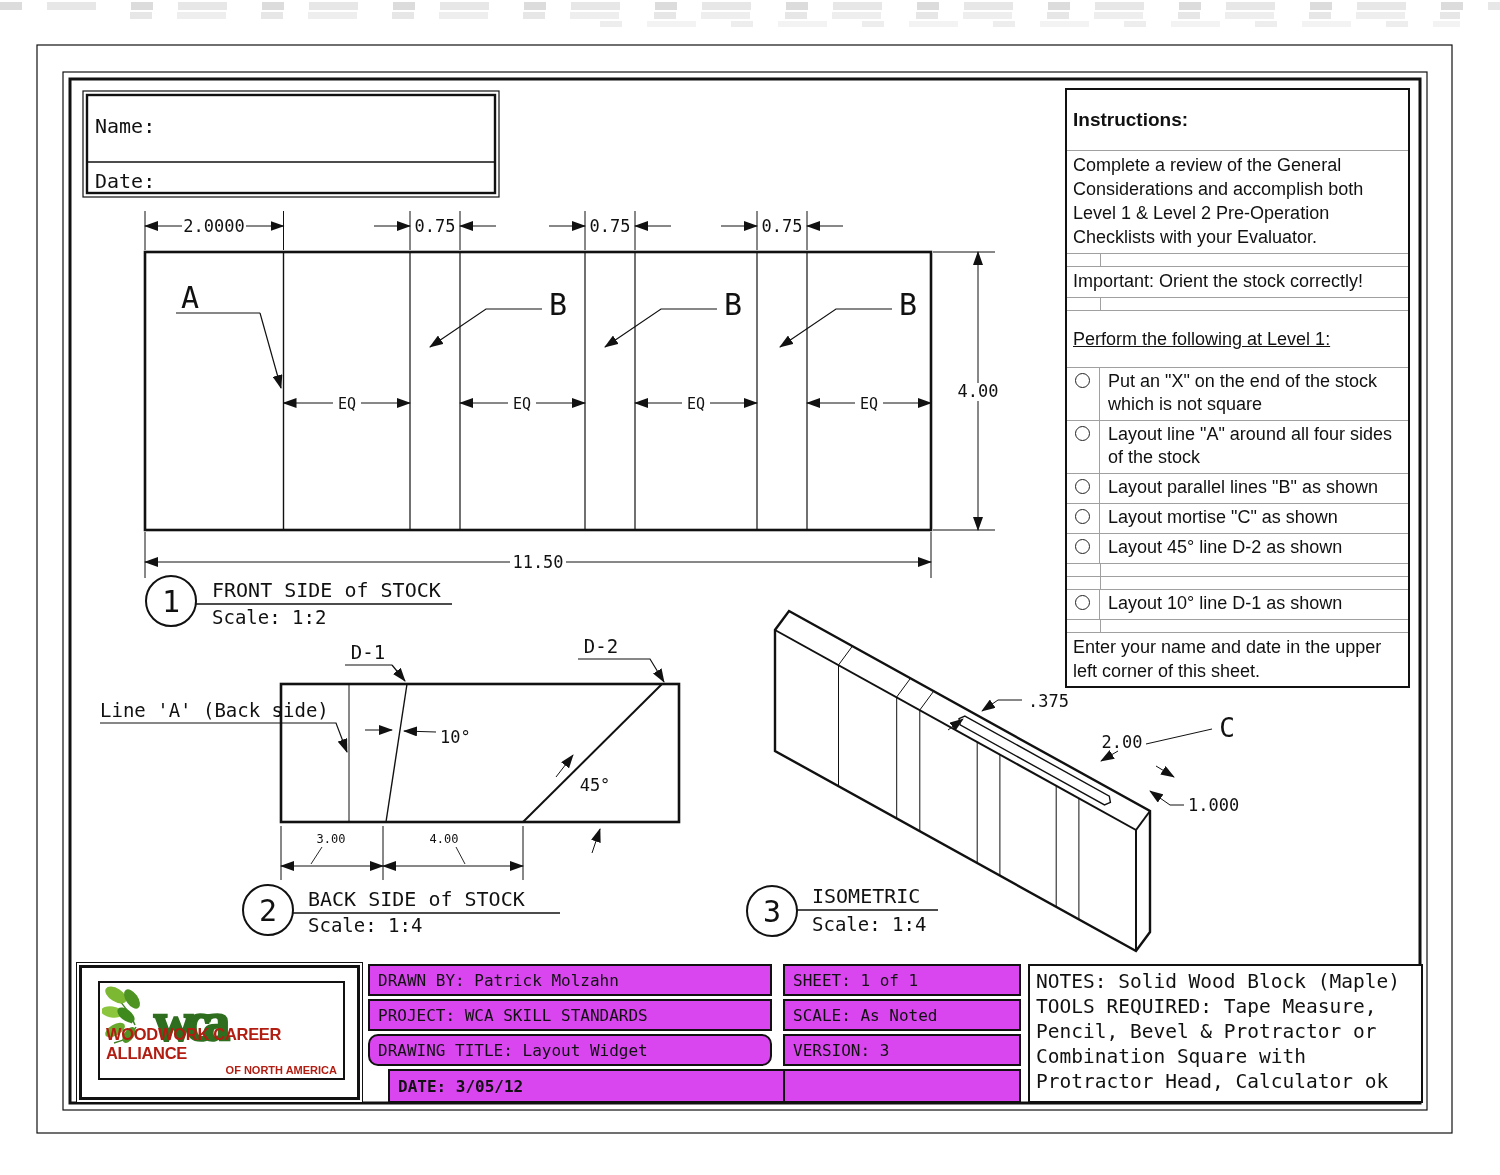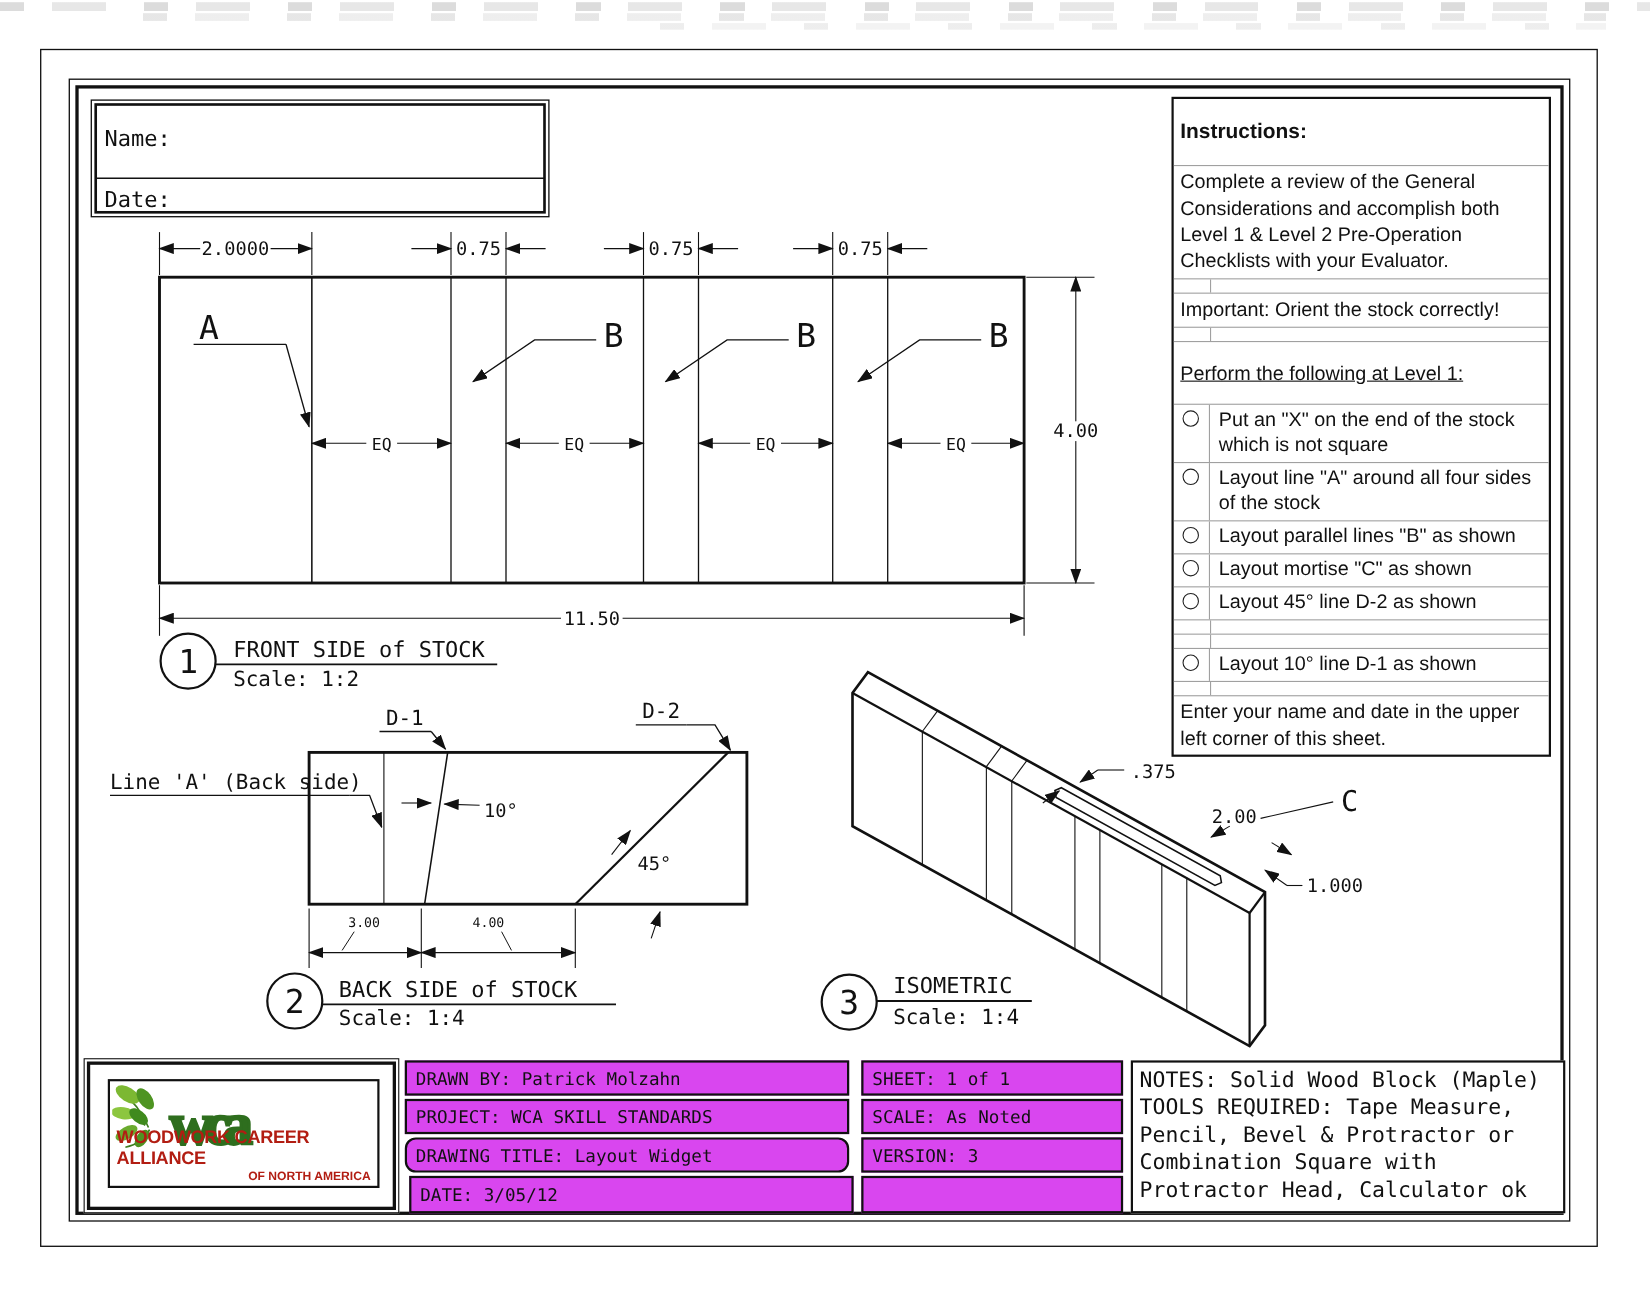--- a/index.html
+++ b/index.html
@@ -338,21 +338,21 @@
         <span class="wca-word" style="color:#2e6e1e;">wca</span>
         <span class="logo-red1" style="color:#b21d12;">WOODWORK CAREER ALLIANCE</span>
         <span class="logo-red2" style="color:#b21d12;">OF NORTH AMERICA</span>
       </div>
     </div>
   </div>
 
   <div class="tb-box" style="left:368px;top:964px;width:404px;height:32px;">DRAWN BY: Patrick Molzahn</div>
   <div class="tb-box" style="left:368px;top:999px;width:404px;height:32px;">PROJECT: WCA SKILL STANDARDS</div>
   <div class="tb-box" style="left:368px;top:1034px;width:404px;height:32px;border-radius:10px;">DRAWING TITLE: Layout Widget</div>
-  <div class="tb-box" style="left:372px;top:1069px;width:404px;height:34px;">DATE: 3/05/12</div>
+  <div class="tb-box" style="left:388px;top:1069px;width:404px;height:34px;font-weight:bold;">DATE: 3/05/12</div>
 
   <div class="tb-box" style="left:783px;top:964px;width:238px;height:32px;">SHEET: 1 of 1</div>
   <div class="tb-box" style="left:783px;top:999px;width:238px;height:32px;">SCALE: As Noted</div>
   <div class="tb-box" style="left:783px;top:1034px;width:238px;height:32px;">VERSION: 3</div>
   <div class="tb-box" style="left:783px;top:1069px;width:238px;height:34px;"></div>
 
   <div class="tb-notes" style="left:1028px;top:964px;width:395px;height:139px;">
     <div>NOTES: Solid Wood Block (Maple)</div>
     <div>TOOLS REQUIRED: Tape Measure,</div>
     <div>Pencil, Bevel &amp; Protractor or</div>

